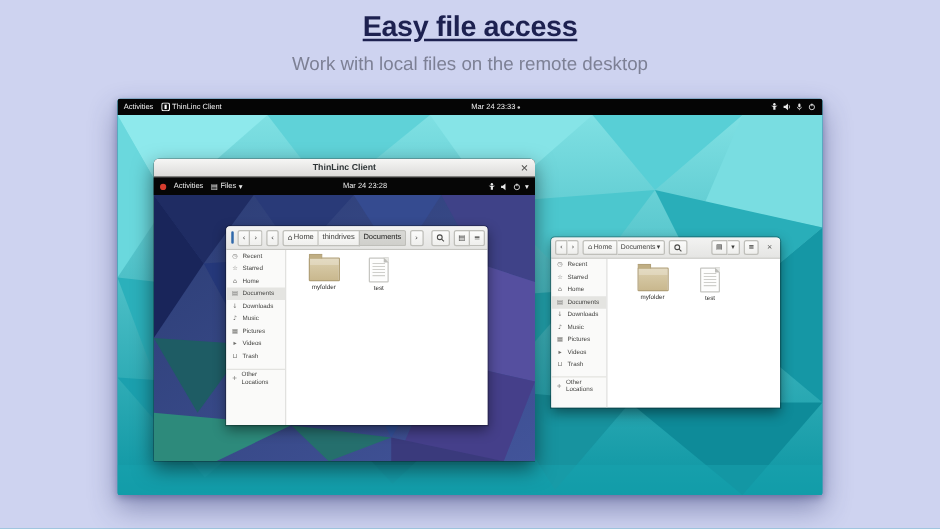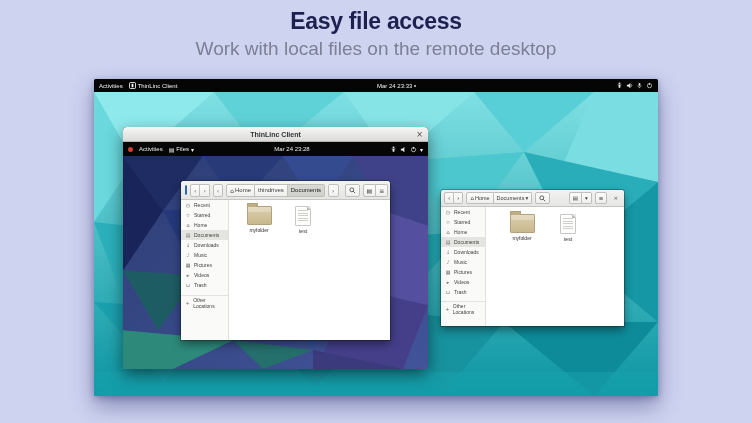--- a/index.html
+++ b/index.html
@@ -5,22 +5,22 @@
   html,body{margin:0;padding:0;}
   body{
     width:752px;height:423px;position:relative;overflow:hidden;
     background:#ced3f0;
     font-family:"Liberation Sans","DejaVu Sans",sans-serif;
   }
   .glyph{font-family:"DejaVu Sans","Liberation Sans",sans-serif;}
 
   
   .hero{position:absolute;top:6px;left:0;width:100%;text-align:center;}
-  .hero h1{margin:2px 0 1px;font-size:23px;font-weight:800;color:#1d2150;letter-spacing:-.3px;}
-  .hero p{margin:3px;font-size:19px;color:#7d8095;}
+  .hero h1{margin:2px 0 1px;font-size:23px;font-weight:800;color:#1d2150;letter-spacing:-.3px;text-decoration:underline;}
+  .hero p{margin:8px;font-size:15px;color:#7d8095;}
 
   
   .desktop{
     position:absolute;left:94px;top:79px;width:564px;height:317px;
     border-radius:2px;box-shadow:0 10px 22px rgba(45,50,110,.45),0 2px 6px rgba(45,50,110,.35);
     overflow:hidden;background:#149fae;
   }
   .host-topbar{
     position:absolute;left:0;top:0;right:0;height:13px;background:#050505;
     display:flex;align-items:center;gap:6px;padding:0 5px;color:#f2f2f2;font-size:6px;z-index:5;

